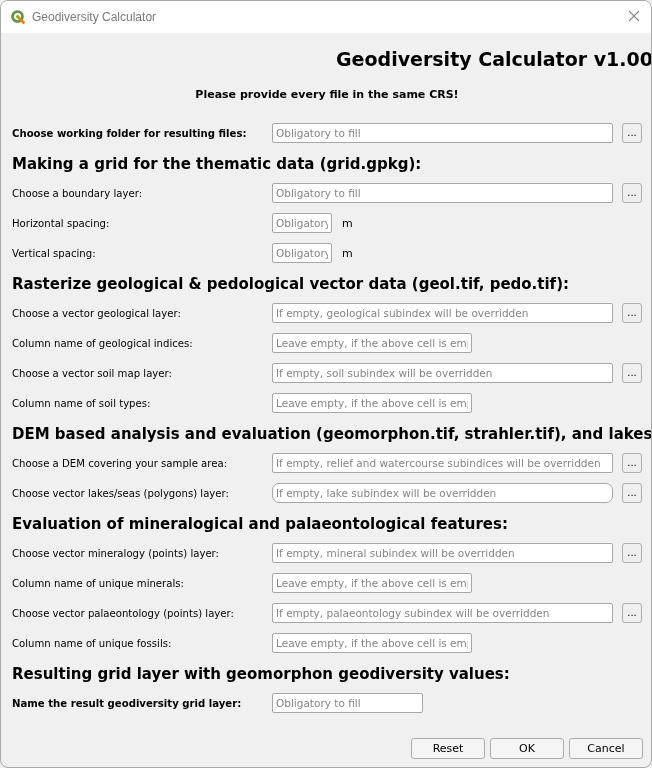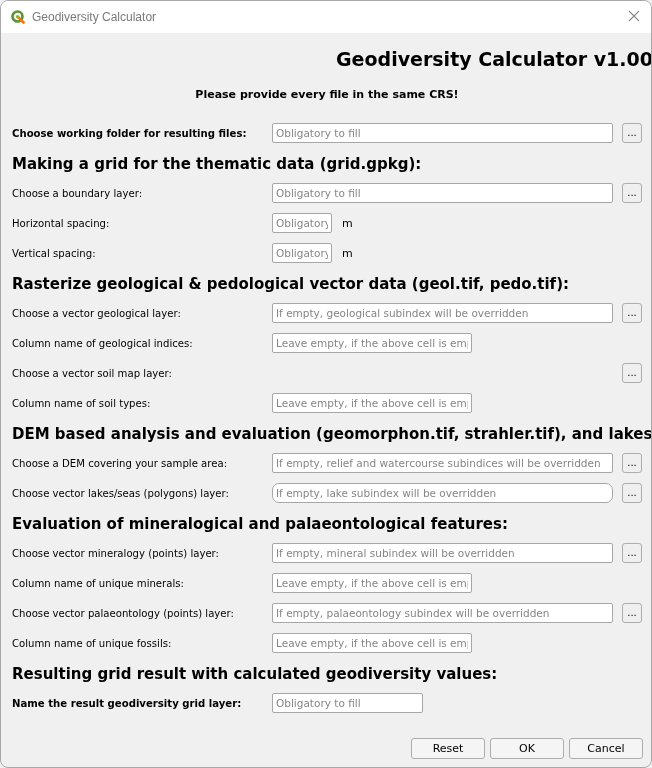--- a/index.html
+++ b/index.html
@@ -62,20 +62,21 @@
 
   <div class="section-title" style="top:274px;">Rasterize geological &amp; pedological vector data (geol.tif, pedo.tif):</div>
   <span class="label" style="top:306px;">Choose a vector geological layer:</span>
   <input class="input wide" style="top: 302px;" placeholder="If empty, geological subindex will be overridden">
   <div class="dots-btn" style="top:302px;">...</div>
 
   <span class="label" style="top:336px;">Column name of geological indices:</span>
   <input class="input mid" style="top: 332px;" placeholder="Leave empty, if the above cell is empty">
 
   <span class="label" style="top:366px;">Choose a vector soil map layer:</span>
+  <input class="input wide" style="top: 362px;" placeholder="If empty, soil subindex will be overridden">
   <div class="dots-btn" style="top:362px;">...</div>
 
   <span class="label" style="top:396px;">Column name of soil types:</span>
   <input class="input mid" style="top: 392px;" placeholder="Leave empty, if the above cell is empty">
 
   <div class="section-title" style="top:424px;">DEM based analysis and evaluation (geomorphon.tif, strahler.tif), and lakes:</div>
   <span class="label" style="top:456px;">Choose a DEM covering your sample area:</span>
   <input class="input wide" style="top: 452px;" placeholder="If empty, relief and watercourse subindices will be overridden">
   <div class="dots-btn" style="top:452px;">...</div>
 
@@ -91,20 +92,20 @@
   <span class="label" style="top:576px;">Column name of unique minerals:</span>
   <input class="input mid" style="top: 572px;" placeholder="Leave empty, if the above cell is empty">
 
   <span class="label" style="top:606px;">Choose vector palaeontology (points) layer:</span>
   <input class="input wide" style="top: 602px;" placeholder="If empty, palaeontology subindex will be overridden">
   <div class="dots-btn" style="top:602px;">...</div>
 
   <span class="label" style="top:636px;">Column name of unique fossils:</span>
   <input class="input mid" style="top: 632px;" placeholder="Leave empty, if the above cell is empty">
 
-  <div class="section-title" style="top:664px;">Resulting grid result with calculated geodiversity values:</div>
+  <div class="section-title" style="top:664px;">Resulting grid layer with geomorphon geodiversity values:</div>
   <span class="label bold" style="top:696px;">Name the result geodiversity grid layer:</span>
   <input class="input res" style="top: 692px;" placeholder="Obligatory to fill">
 
   <div class="btn" style="left:410px; width:74px;">Reset</div>
   <div class="btn" style="left:489px; width:74px;">OK</div>
   <div class="btn" style="left:568px; width:74px;">Cancel</div>
 </div>
 
 </body></html>

